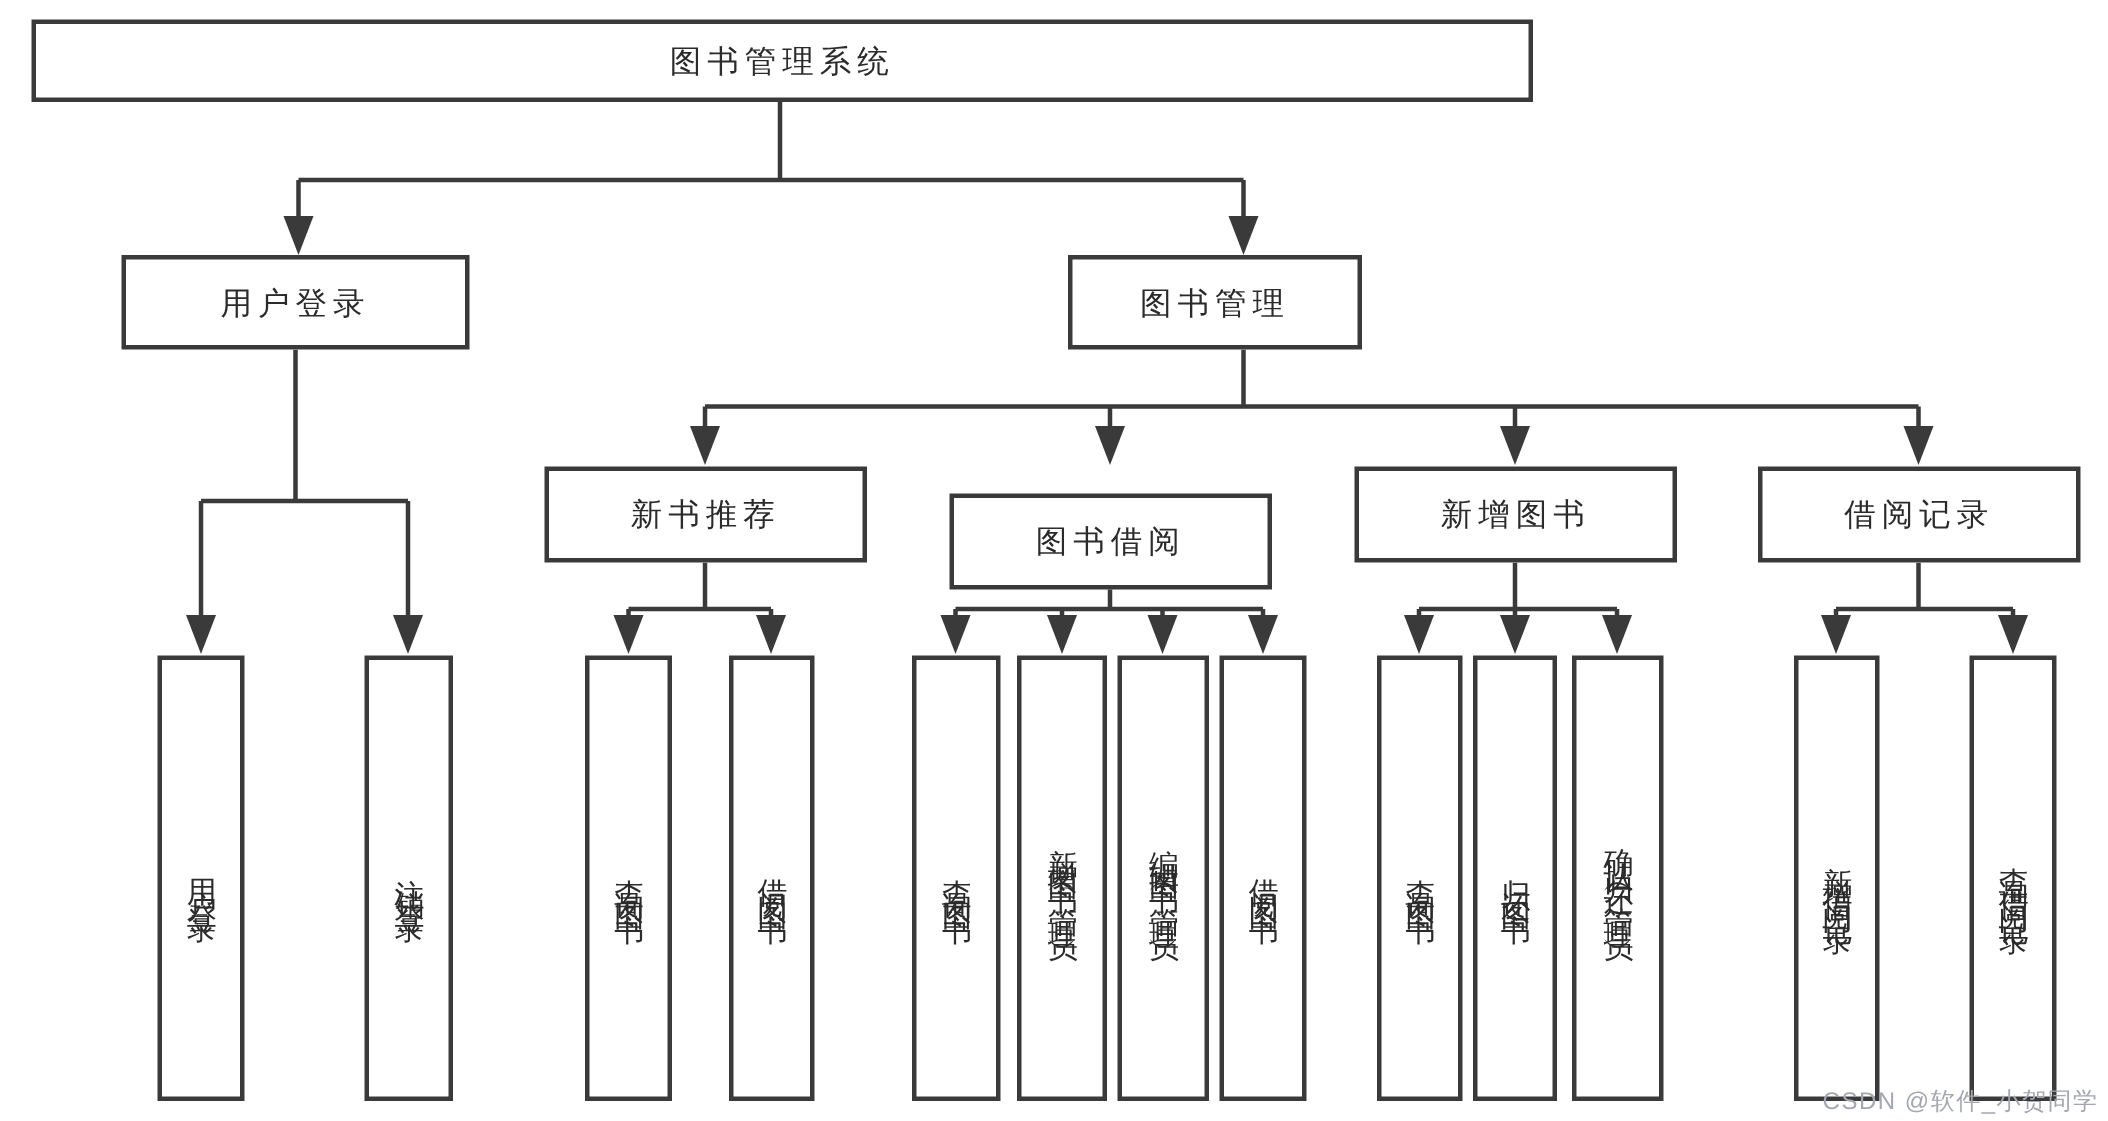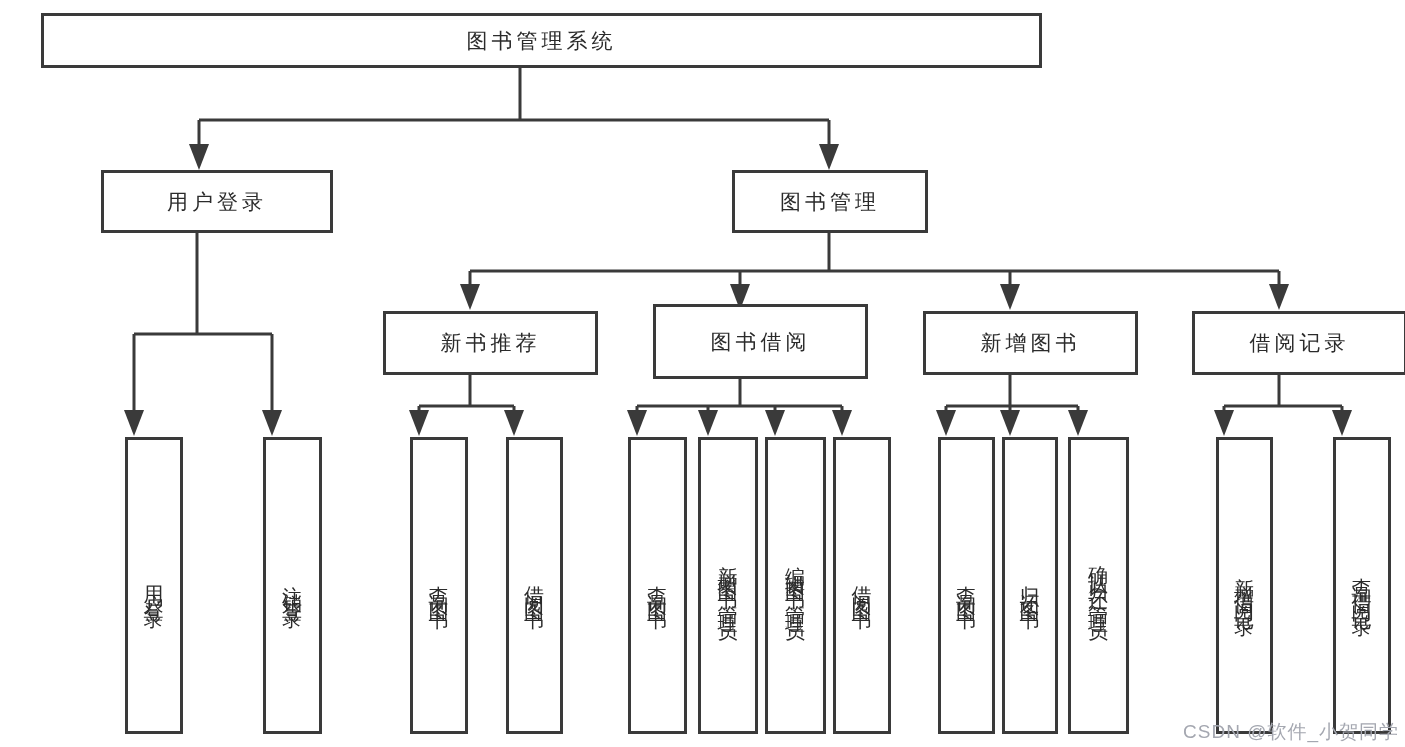--- a/index.html
+++ b/index.html
@@ -11,40 +11,39 @@
     overflow:hidden;
   }
   .wires{position:absolute;left:0;top:0;width:1405px;height:747px;}
   .node{
     position:absolute;
     box-sizing:border-box;
     border:3px solid #3a3a3a;
     background:#ffffff;
     display:flex;align-items:center;justify-content:center;
     color:#2b2b2b;
-    margin-left:20px;
   }
   .hbox .lbl{
     font-size:21px;
     letter-spacing:4px;
     white-space:nowrap;
     color:#2b2b2b;
   }
   .vbox .lbl{
     writing-mode:vertical-rl;
     text-orientation:mixed;
     font-size:20px;
     letter-spacing:8px;
     line-height:1;
     color:#2b2b2b;
   }
   .watermark{
     position:absolute;
     right:6px;bottom:2px;
-    font-size:19px;
+    font-size:16px;
     letter-spacing:1px;
     color:#a4a7b0;
     white-space:nowrap;
   }
 </style>
 </head>
 <body>
 
 <div class="canvas">
 
@@ -99,21 +98,21 @@
   <div class="node hbox" style="left:81px;top:170px;width:232px;height:63px;">
     <span class="lbl">用户登录</span>
   </div>
   <div class="node hbox" style="left:712px;top:170px;width:196px;height:63px;">
     <span class="lbl">图书管理</span>
   </div>
 
   <div class="node hbox" style="left:363px;top:311px;width:215px;height:64px;">
     <span class="lbl">新书推荐</span>
   </div>
-  <div class="node hbox" style="left:633px;top:304px;width:215px;height:75px;align-items:center;">
+  <div class="node hbox" style="left:633px;top:329px;width:215px;height:64px;align-items:center;">
     <span class="lbl">图书借阅</span>
   </div>
   <div class="node hbox" style="left:903px;top:311px;width:215px;height:64px;">
     <span class="lbl">新增图书</span>
   </div>
   <div class="node hbox" style="left:1172px;top:311px;width:215px;height:64px;">
     <span class="lbl">借阅记录</span>
   </div>
 
   <div class="node vbox" style="left:105px;top:437px;width:58px;height:297px;">

